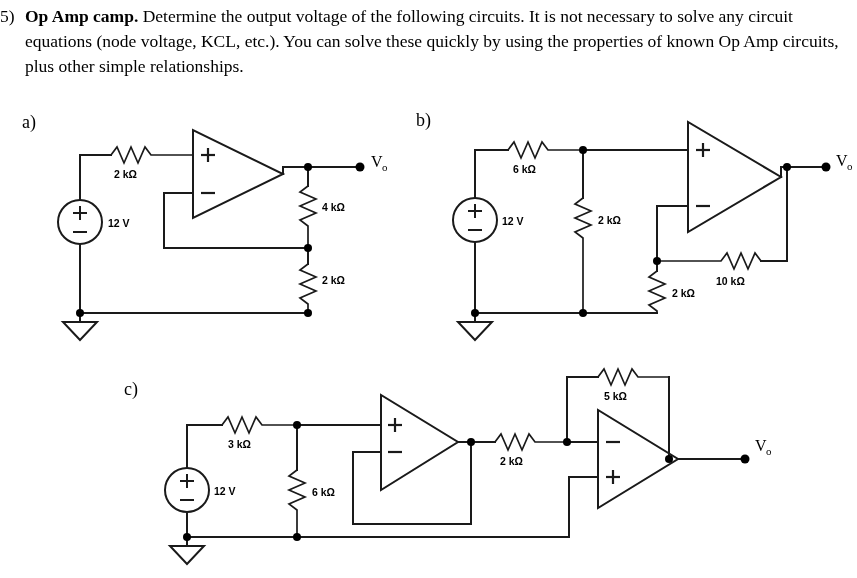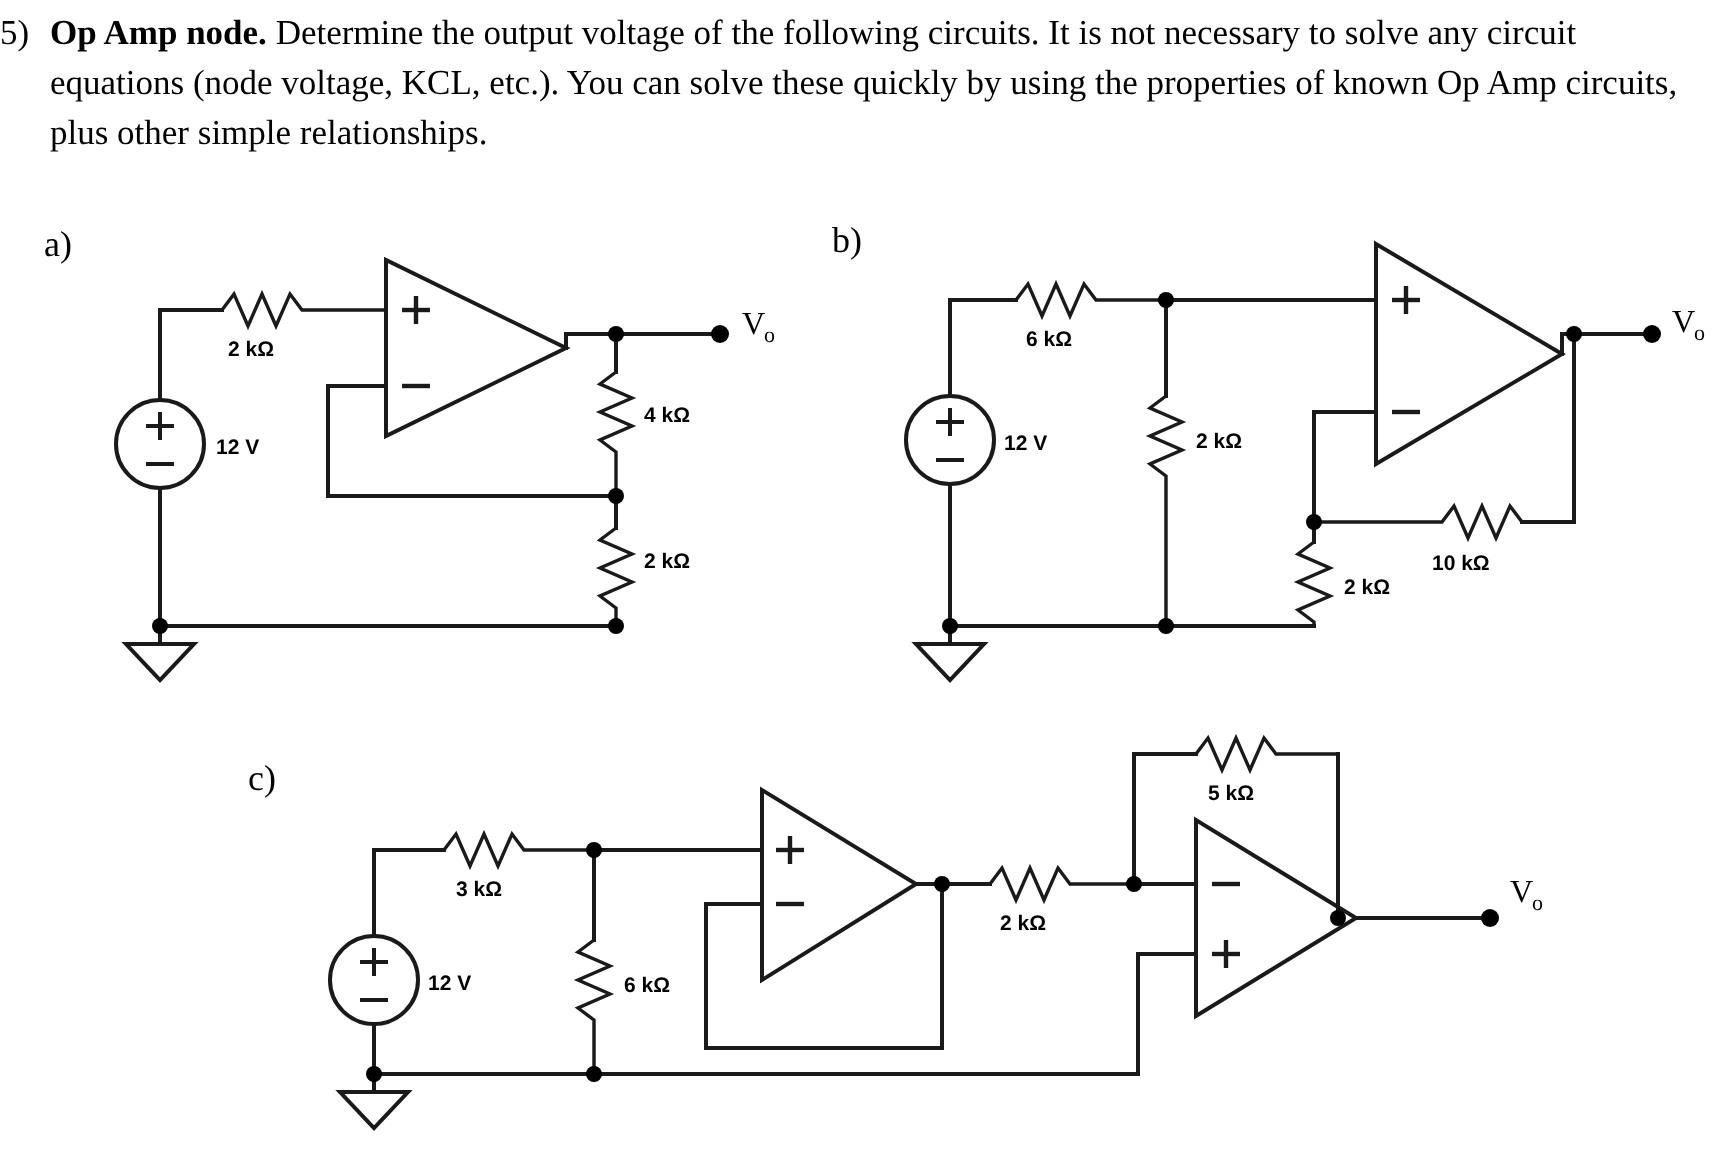--- a/index.html
+++ b/index.html
@@ -111,21 +111,21 @@
     fill: #000000;
   }
 </style>
 </head>
 <body>
 
 <div id="page">
 
   <div class="problem-text">
     <span class="num">5)</span>
-    <span class="body"><span class="bold">Op Amp node.</span> <span>Determine the output voltage of the following circuits.  It is not necessary to solve any circuit equations (node voltage, KCL, etc.). You can solve these quickly by using the properties of known Op Amp circuits, plus other simple relationships.</span></span>
+    <span class="body"><span class="bold">Op Amp camp.</span> <span>Determine the output voltage of the following circuits.  It is not necessary to solve any circuit equations (node voltage, KCL, etc.). You can solve these quickly by using the properties of known Op Amp circuits, plus other simple relationships.</span></span>
   </div>
 
   <svg class="circuits" width="857" height="578" viewBox="0 0 857 578">
 
     <g>
       <text class="part-label" x="22" y="128">a)</text>
 
       <path class="wire" d="M 80 155 L 111 155"></path>
 
       <path class="wire-thin" d="M 111 155 L 117 147 L 124 163 L 131 147 L 138 163 L 145 147 L 151 155 L 193 155"></path>

